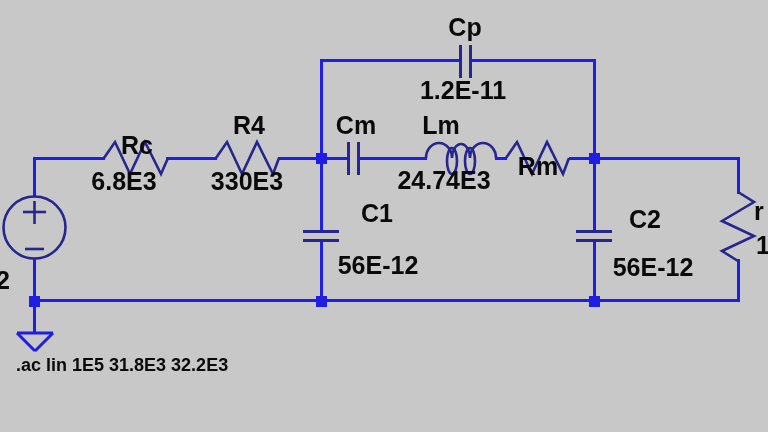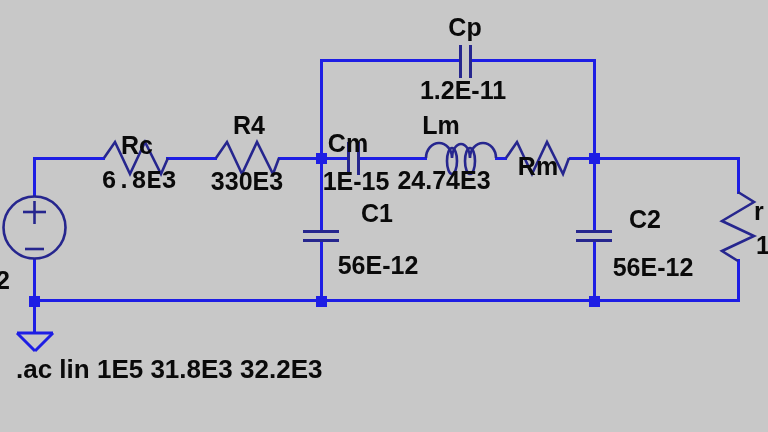--- a/index.html
+++ b/index.html
@@ -22,21 +22,21 @@
   .sym{position:absolute;}
   .sym path,.sym polyline,.sym circle,.sym ellipse,.sym line{
     fill:none;stroke:var(--sym);stroke-width:2.6;
   }
   .sym.gnd line{stroke:var(--wire);stroke-width:3;}
   .lbl{
     position:absolute;font-weight:bold;font-size:25px;line-height:1.0;
     color:var(--txt);white-space:nowrap;
   }
   .center{transform:translateX(-50%);}
-  .directive{font-size:26px;}
+  .directive{font-size:18px;}
 </style>
 </head>
 <body>
 
 <div id="canvas">
 
   <div class="wire h" style="left:33px;top:157px;width:72px;"></div>
   <div class="wire h" style="left:166px;top:157px;width:51px;"></div>
   <div class="wire h" style="left:278px;top:157px;width:69px;"></div>
   <div class="wire h" style="left:360px;top:157px;width:67px;"></div>
@@ -110,27 +110,26 @@
   <div class="plate-h" style="left:303px;top:239px;"></div>
 
   <div class="plate-h" style="left:576px;top:230px;"></div>
   <div class="plate-h" style="left:576px;top:239px;"></div>
 
   <svg class="sym" style="left:716px;top:188px;" width="44" height="78" viewBox="0 0 44 78">
     <polyline points="22,4 38,14 6,33 38,48 6,63 22,73"></polyline>
   </svg>
 
   <div class="lbl center" style="left:137px;top:113px;margin-top:20px;">Rc</div>
-  <div class="lbl center" style="left:139px;top:169px;font-family:Liberation Mono, monospace;">6.8E3</div>
+  <div class="lbl center" style="left:124px;top:169px;">6.8E3</div>
 
   <div class="lbl center" style="left:249px;top:113px;">R4</div>
   <div class="lbl center" style="left:247px;top:169px;text-align:center;">330E3</div>
 
-  <div class="lbl center" style="left:348px;top:113px;margin-top:18px;">Cm</div>
-  <div class="lbl center" style="left:356px;top:169px;">1E-15</div>
+  <div class="lbl center" style="left:356px;top:113px;">Cm</div>
 
   <div class="lbl center" style="left:441px;top:113px;">Lm</div>
   <div class="lbl center" style="left:444px;top:168px;">24.74E3</div>
 
   <div class="lbl center" style="left:538px;top:113px;margin-top:41px;">Rm</div>
 
   <div class="lbl center" style="left:465px;top:15px;">Cp</div>
   <div class="lbl center" style="left:463px;top:78px;">1.2E-11</div>
 
   <div class="lbl center" style="left:377px;top:201px;">C1</div>

